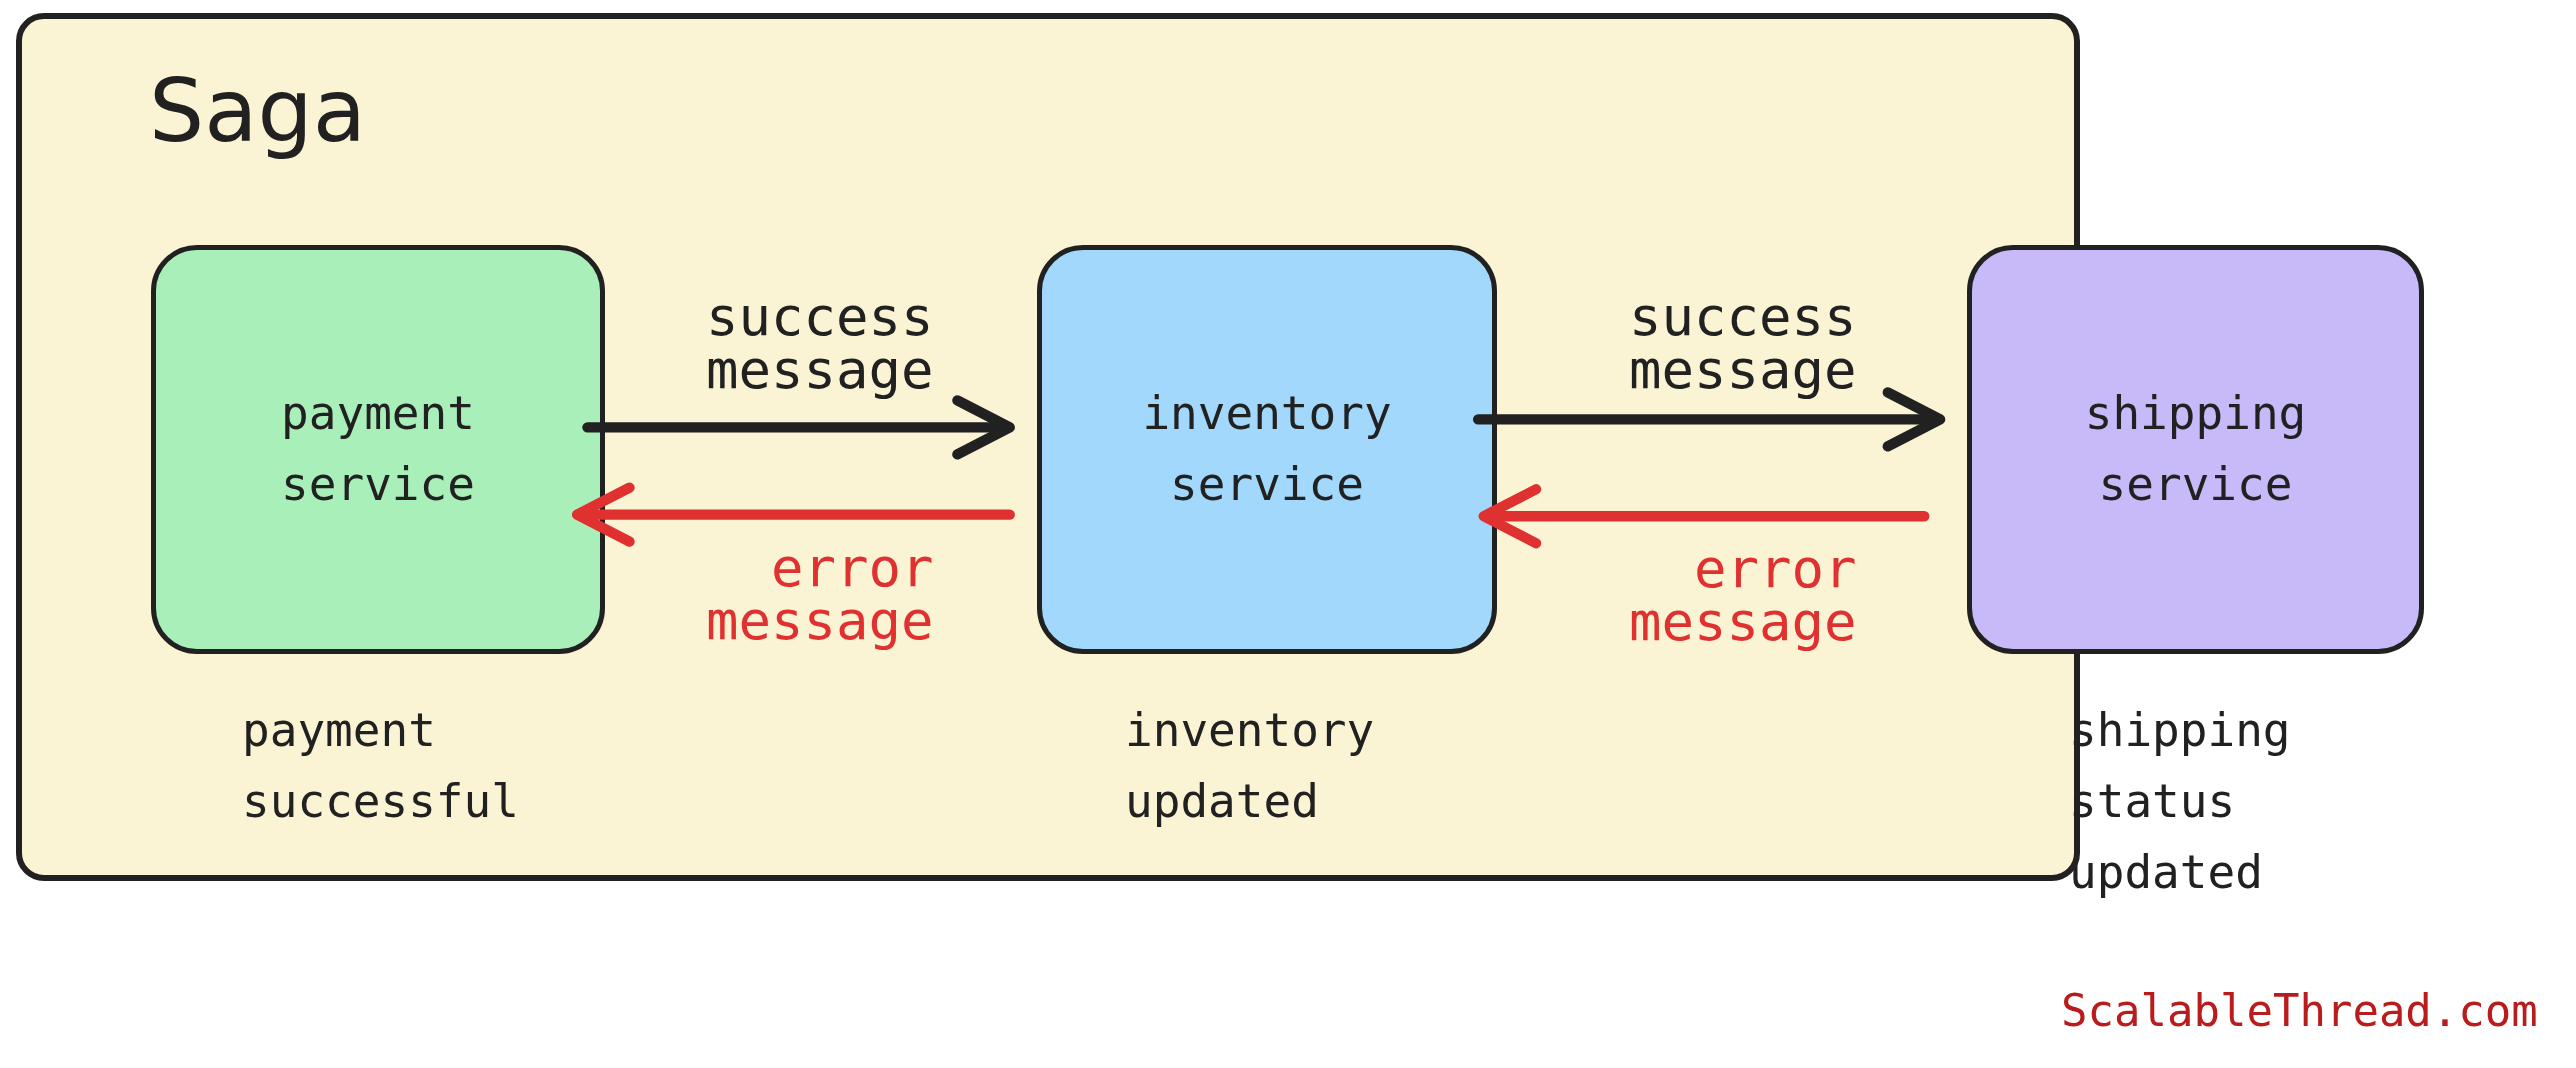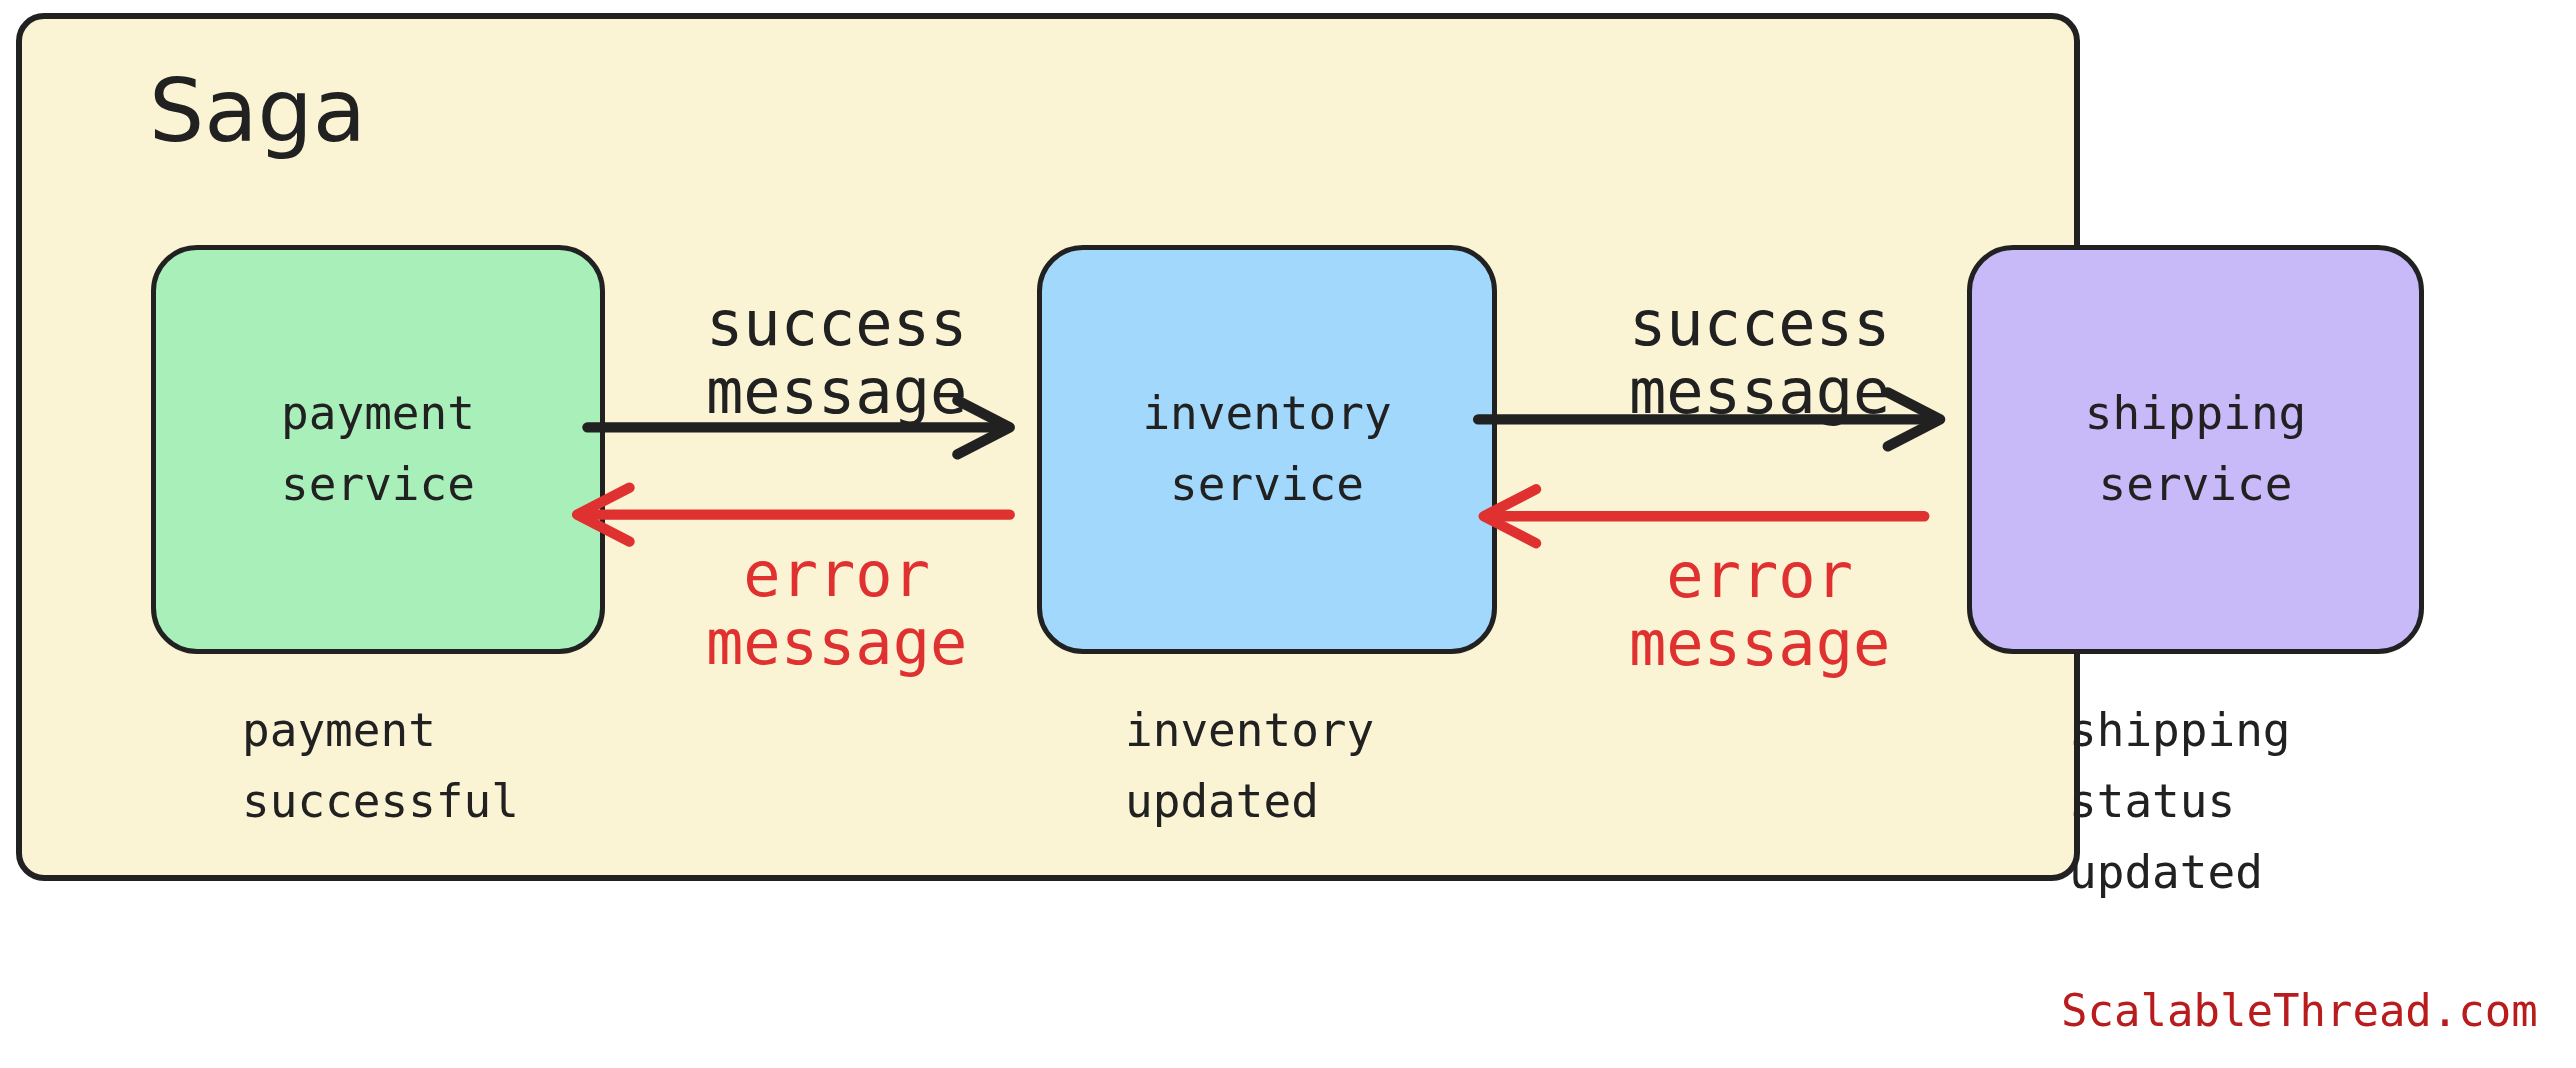--- a/index.html
+++ b/index.html
@@ -34,22 +34,22 @@
   .service-label{
     font-size:46px;line-height:71px;
     text-align:center;white-space:pre-line;
     color:#212121;
   }
   .service.payment{left:129px;width:454px;}
   .service.inventory{left:1015px;width:460px;}
   .service.shipping{left:1945px;width:457px;}
   .msg{
     position:absolute;
-    font-size:62px;line-height:68px;
-    white-space:pre-line;text-align:center;
+    font-size:54px;line-height:53px;
+    white-space:pre-line;text-align:right;
   }
   .msg.success1{left:684px;top:271px;}
   .msg.error1{left:684px;top:522px;}
   .msg.success2{left:1607px;top:271px;}
   .msg.error2{left:1607px;top:523px;}
   .caption{
     position:absolute;top:676px;
     font-size:46px;line-height:71px;
     white-space:pre-line;text-align:left;
     color:#212121;

